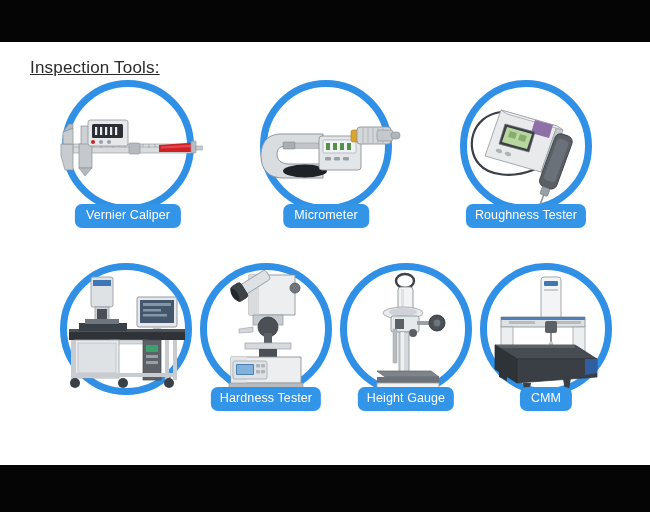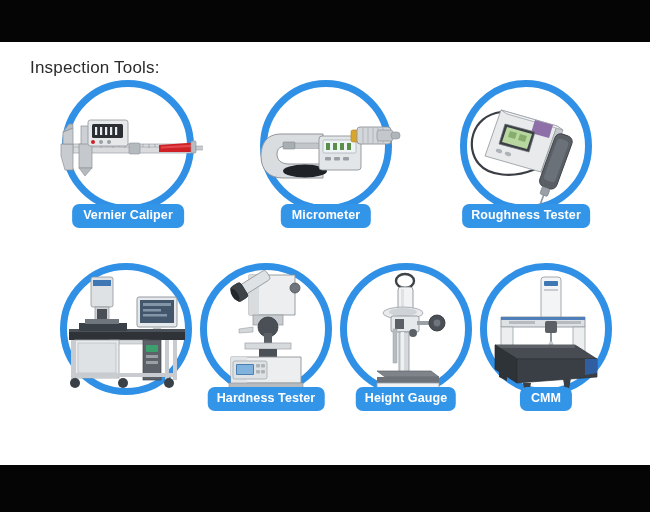--- a/index.html
+++ b/index.html
@@ -38,20 +38,21 @@
   }
 
   #page-title {
     position: absolute;
     left: 30px;
     top: 16px;
     font-size: 17px;
     color: #2b2b2b;
     letter-spacing: 0.2px;
     white-space: nowrap;
+    text-decoration: underline;
   }
 
   .grid {
     position: absolute;
     left: 0;
     top: 38px;
     width: 650px;
   }
   .row {
     position: relative;
@@ -99,21 +100,20 @@
     top: 124px;
     background: #3395e8;
     color: #ffffff;
     border-radius: 7px;
     padding: 5px 11px 6px 11px;
     font-size: 12.5px;
     line-height: 1.05;
     white-space: nowrap;
     text-align: left;
     letter-spacing: 0.1px;
-    font-weight: bold;
   }
   .pill.wide { padding-left: 9px; padding-right: 9px; }
 </style>
 </head>
 <body>
 
 <div id="slide">
 
   <div class="letterbox top"></div>
   <div class="letterbox bottom"></div>

